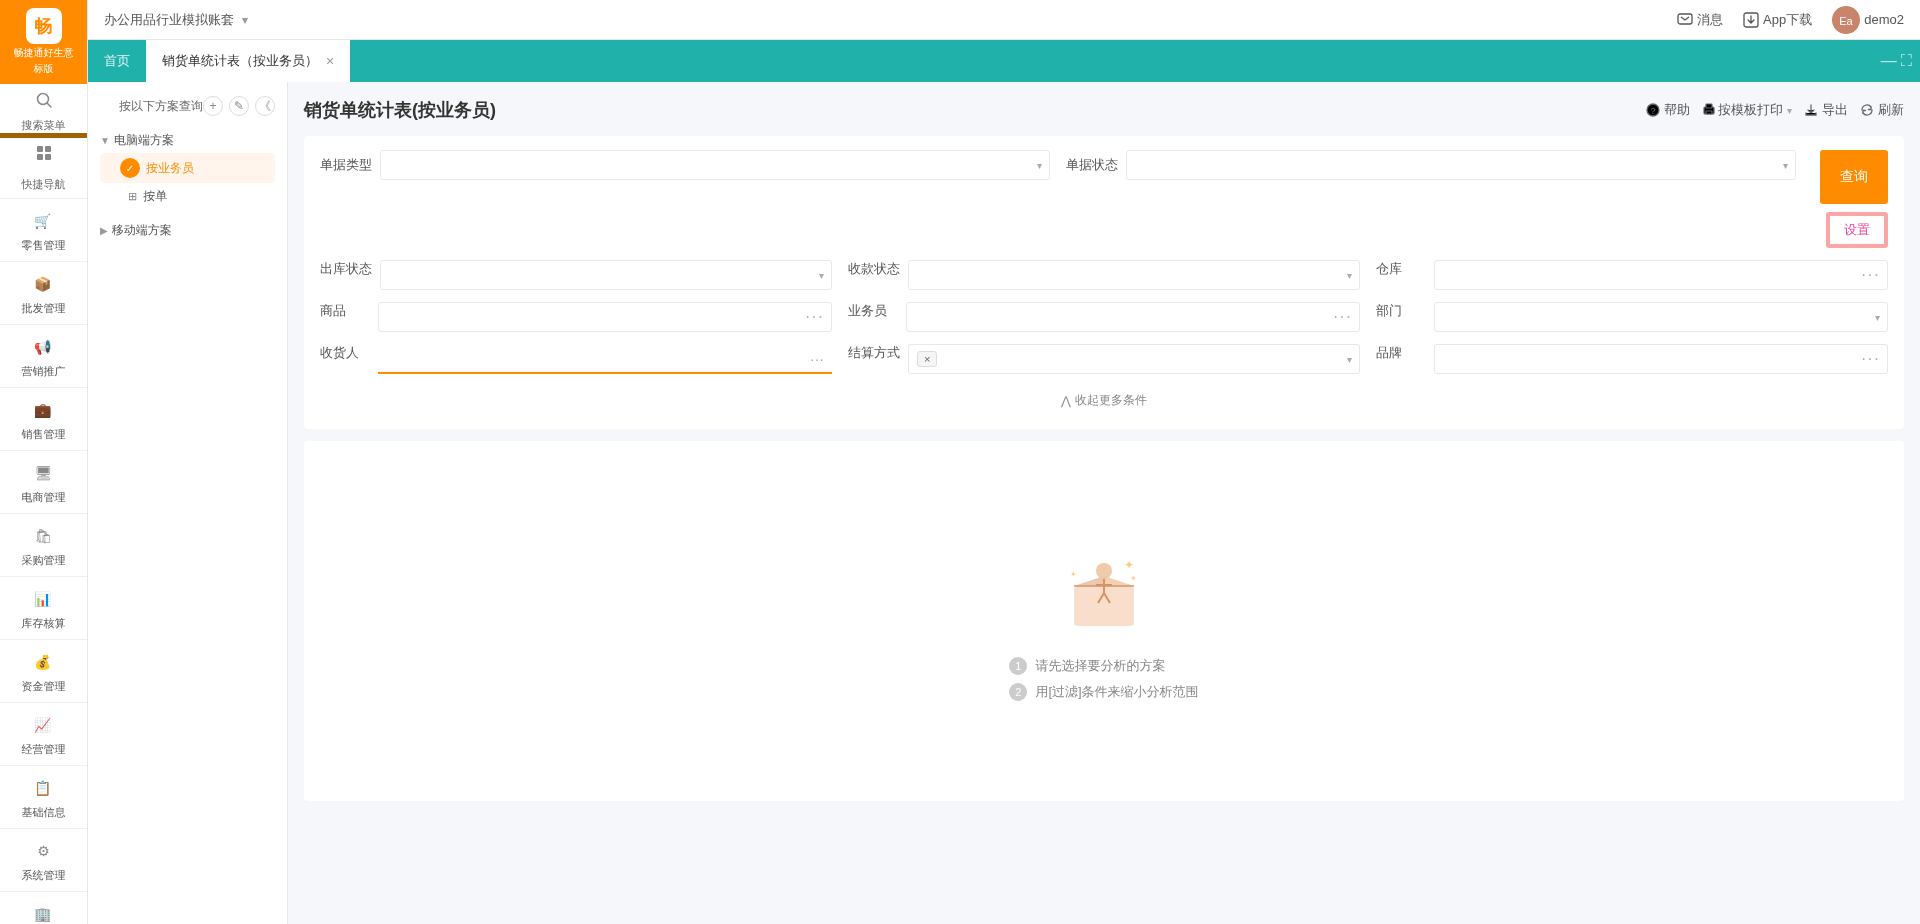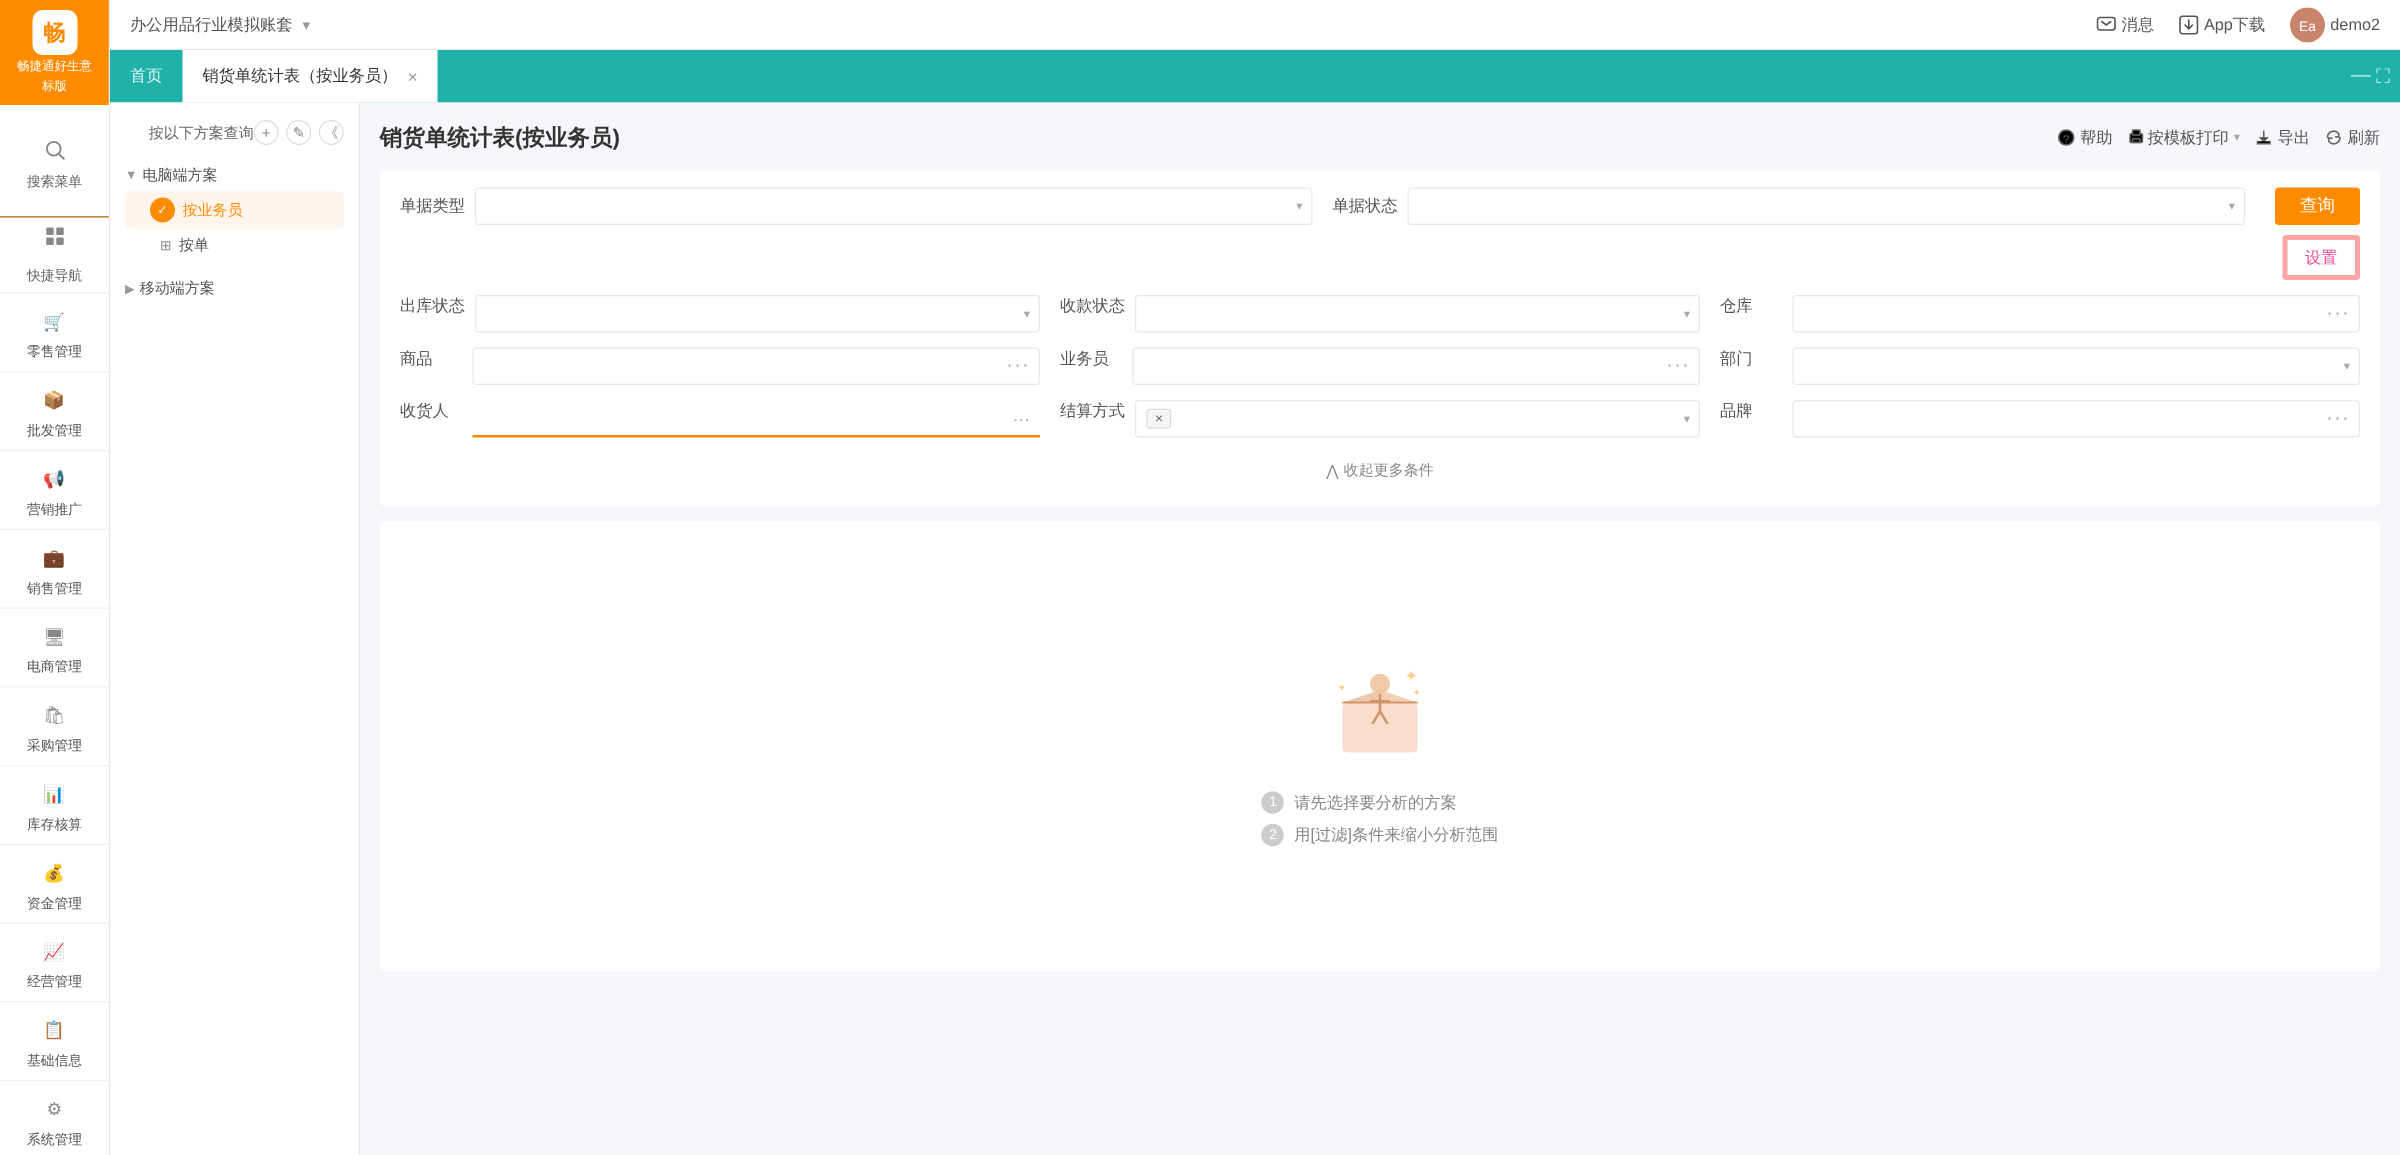--- a/index.html
+++ b/index.html
@@ -4,21 +4,21 @@
   <style>
     * { box-sizing: border-box; margin: 0; padding: 0; }
     body { font-family: 'Microsoft YaHei', Arial, sans-serif; font-size: 13px; background: #f5f5f5; color: #333; display: flex; height: 924px; overflow: hidden; }
 
     
     .sidebar { width: 88px; background: #fff; display: flex; flex-direction: column; align-items: center; border-right: 1px solid #e8e8e8; flex-shrink: 0; }
     .sidebar-logo { width: 100%; background: #ff8c00; padding: 8px 6px; display: flex; flex-direction: column; align-items: center; cursor: pointer; }
     .sidebar-logo .logo-icon { width: 36px; height: 36px; background: #fff; border-radius: 8px; display: flex; align-items: center; justify-content: center; }
     .sidebar-logo .logo-icon span { font-size: 18px; color: #ff8c00; font-weight: bold; }
     .sidebar-logo .logo-text { color: #fff; font-size: 10px; margin-top: 2px; text-align: center; }
-    .sidebar-search { width: 100%; padding: 20px 6px; border-bottom: 1px solid #a16207; display: flex; flex-direction: column; align-items: center; cursor: pointer; }
+    .sidebar-search { width: 100%; padding: 0 6px; border-bottom: 5px solid #a16207; display: flex; flex-direction: column; align-items: center; cursor: pointer; }
     .sidebar-search .search-icon-wrap { width: 32px; height: 32px; display: flex; align-items: center; justify-content: center; }
     .sidebar-search .label { font-size: 11px; color: #666; margin-top: 2px; }
     .sidebar-nav { width: 100%; padding: 6px 0; border-bottom: 1px solid #f0f0f0; display: flex; flex-direction: column; align-items: center; cursor: pointer; }
     .sidebar-nav .label { font-size: 11px; color: #666; margin-top: 12px; }
     .sidebar-item { width: 100%; padding: 8px 4px; display: flex; flex-direction: column; align-items: center; cursor: pointer; border-bottom: 1px solid #f0f0f0; }
     .sidebar-item .label { font-size: 11px; color: #555; margin-top: 3px; text-align: center; }
     .sidebar-item .icon-circle { width: 28px; height: 28px; border-radius: 50%; display: flex; align-items: center; justify-content: center; font-size: 14px; color: #888; }
 
     
     .main { flex: 1; display: flex; flex-direction: column; overflow: hidden; }
@@ -93,21 +93,21 @@
     .filter-input::placeholder { color: #ccc; }
     .filter-select-box { width: 100%; height: 30px; border: 1px solid #e8e8e8; border-radius: 3px; background: #fff; display: flex; align-items: center; padding: 0 24px 0 8px; font-size: 12px; color: #888; cursor: pointer; position: relative; }
     .with-clear { display: flex; align-items: center; gap: 4px; }
     .clear-tag { background: #f5f5f5; border: 1px solid #ddd; border-radius: 3px; padding: 1px 6px; font-size: 11px; color: #666; display: flex; align-items: center; gap: 3px; }
 
     
     .collapse-row { text-align: center; padding: 6px 0; }
     .collapse-btn { background: none; border: none; color: #888; font-size: 12px; cursor: pointer; display: inline-flex; align-items: center; gap: 4px; }
 
     
-    .query-btn { background: #ff8c00; color: #fff; border: none; border-radius: 3px; padding: 6px 20px; font-size: 14px; cursor: pointer; }
+    .query-btn { background: #ff8c00; color: #fff; border: none; border-radius: 3px; padding: 18px 20px; font-size: 14px; cursor: pointer; }
     .settings-btn { background: #fff; color: #ec4899; border: 4px solid #fca5a5; border-radius: 3px; padding: 5px 14px; font-size: 13px; cursor: pointer; margin-top: 4px; }
 
     
     .empty-state { display: flex; flex-direction: column; align-items: center; justify-content: center; padding: 60px 0; }
     .empty-icon { width: 100px; height: 100px; margin-bottom: 16px; position: relative; }
     .empty-steps { display: flex; flex-direction: column; gap: 8px; }
     .empty-step { display: flex; align-items: center; gap: 8px; font-size: 13px; color: #888; }
     .step-num { width: 18px; height: 18px; border-radius: 50%; background: #ccc; color: #fff; font-size: 11px; display: flex; align-items: center; justify-content: center; flex-shrink: 0; }
 
     

